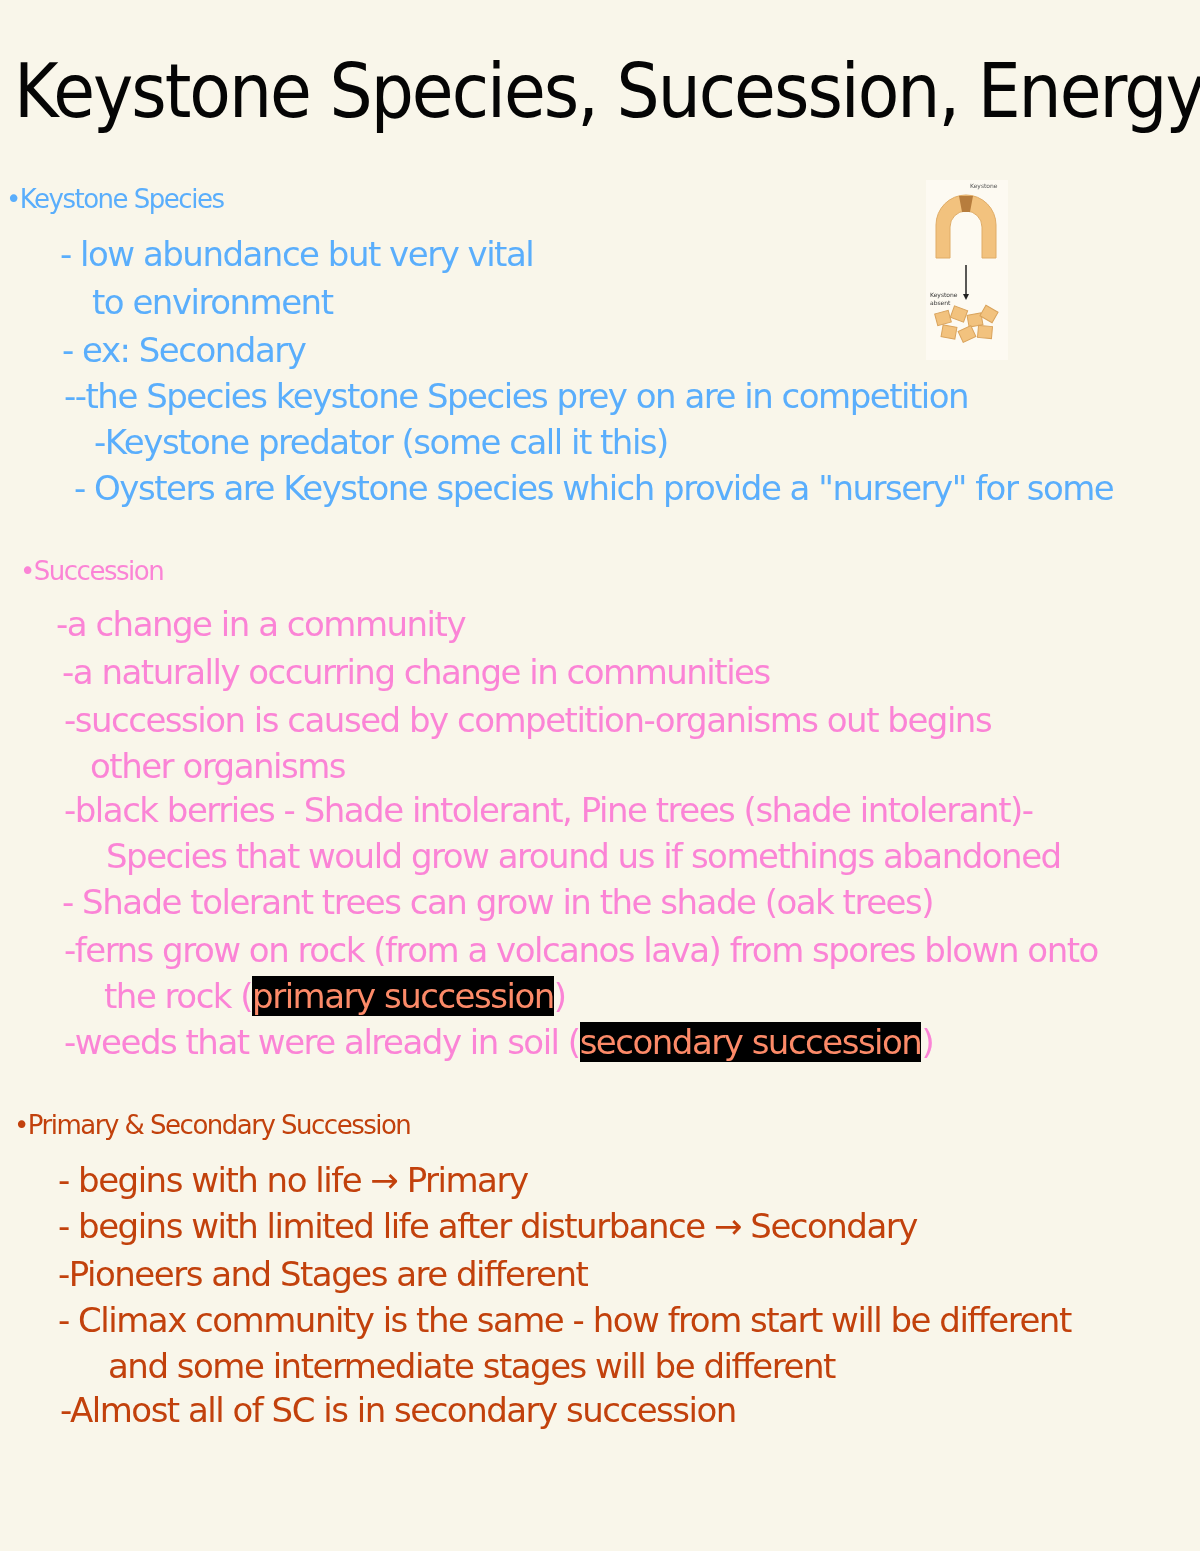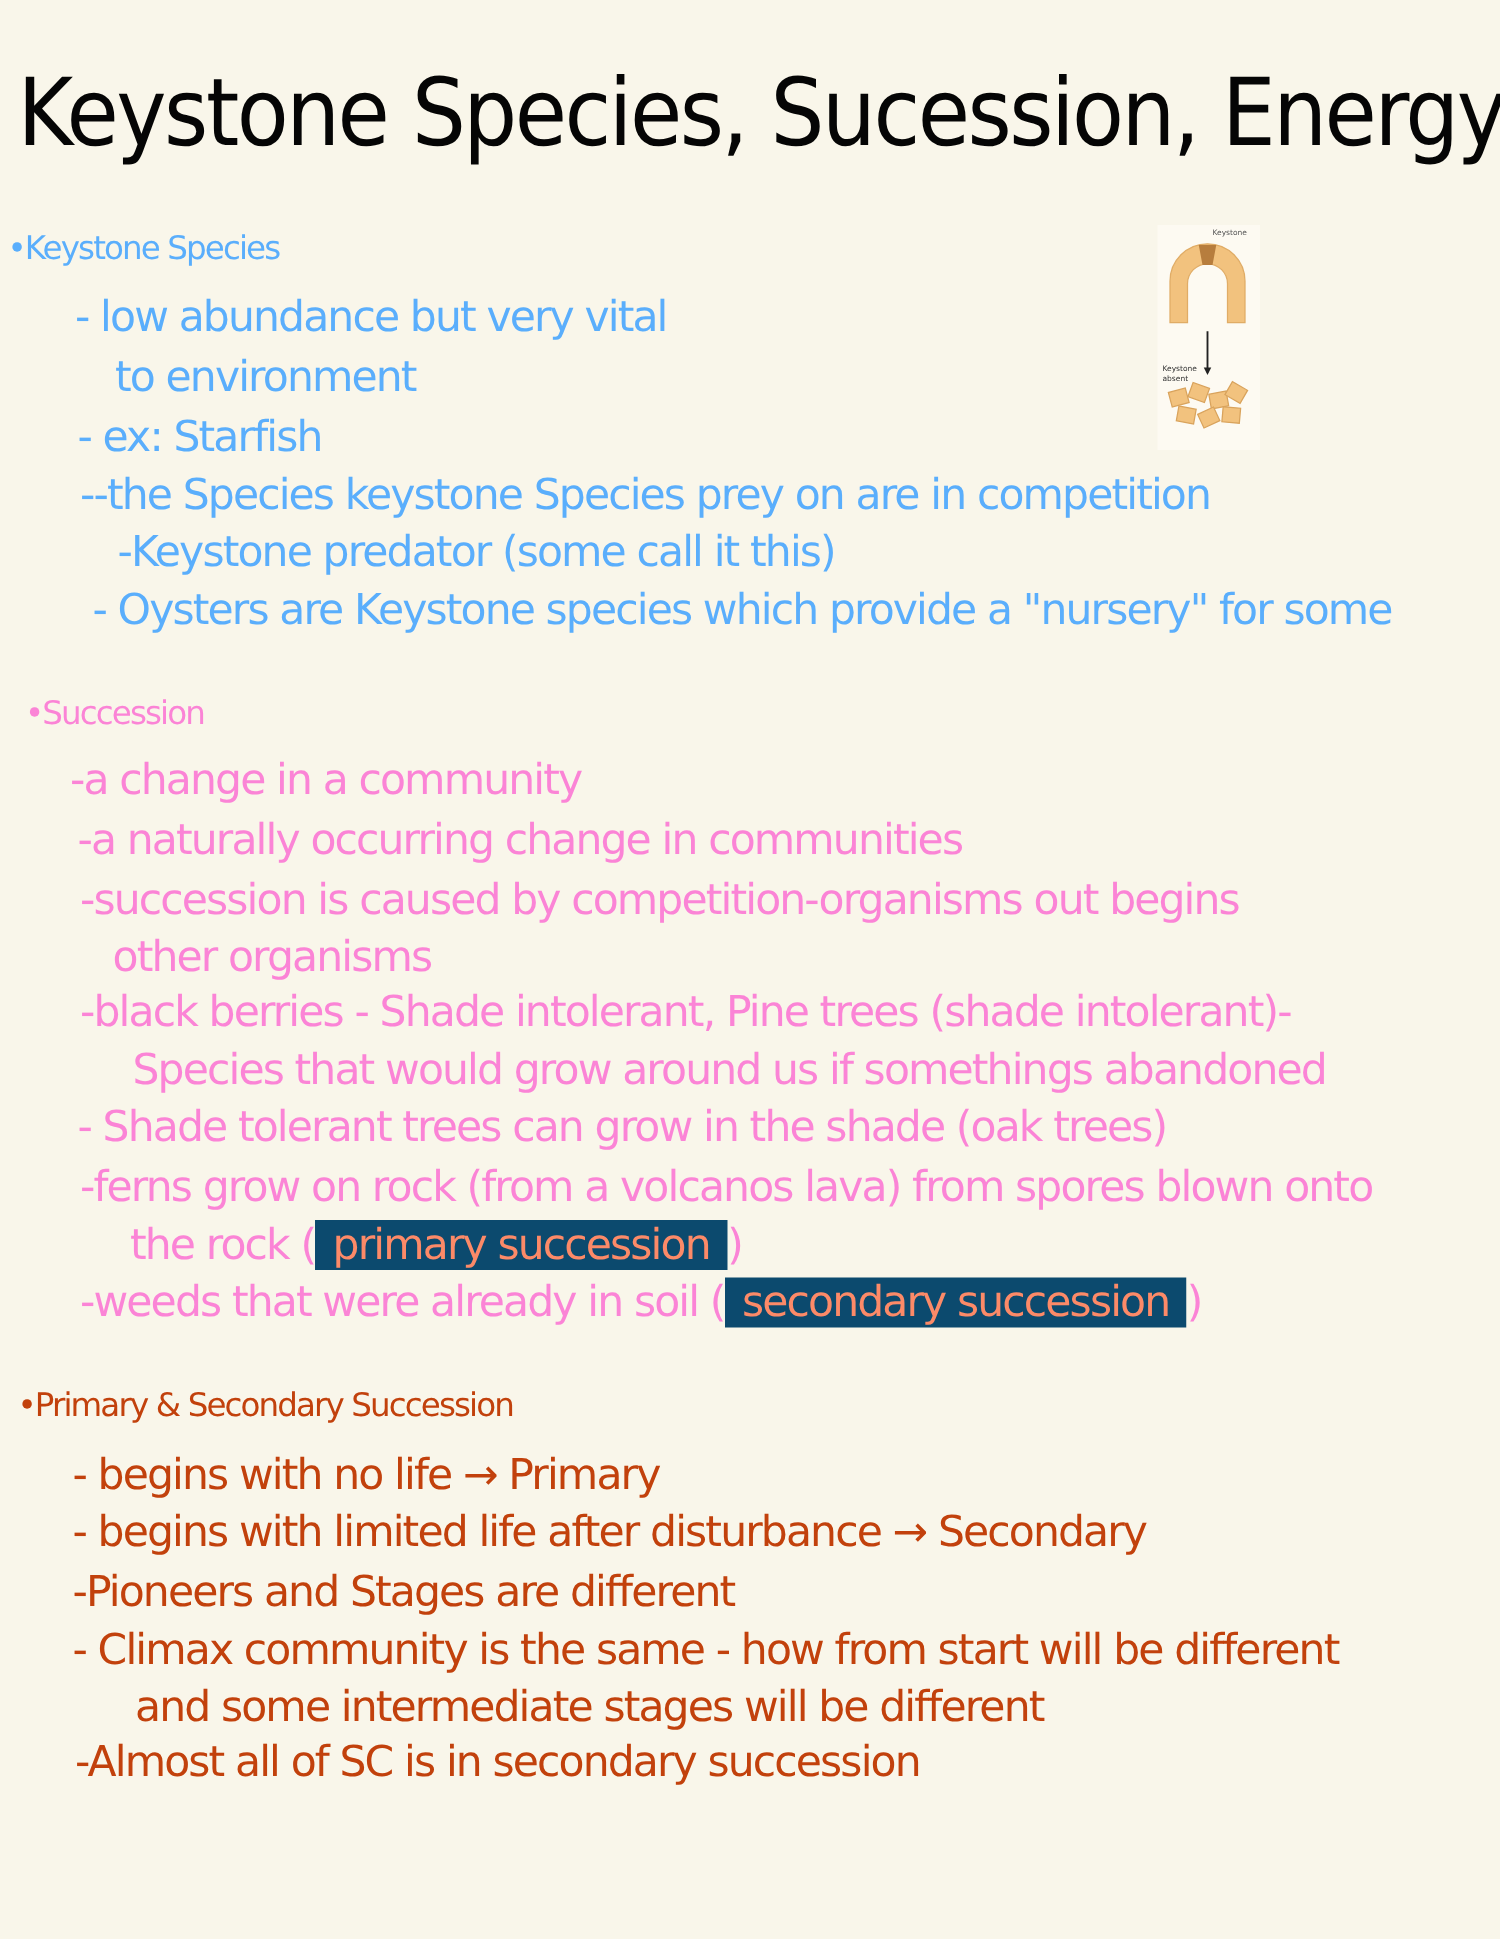--- a/index.html
+++ b/index.html
@@ -11,21 +11,21 @@
     position:absolute; left:14px; top:48px; font-size:68px; color:#050505;
     letter-spacing:-2px; font-family:"DejaVu Sans", sans-serif; font-weight:normal;
     transform:scaleY(1.1); transform-origin:left top; white-space:nowrap;
   }
   .line { position:absolute; white-space:nowrap; font-family:"DejaVu Sans", sans-serif; letter-spacing:-1.5px; }
   .h { font-size:26px; }
   .b { font-size:34px; }
   .blue { color:#5aaefc; }
   .pink { color:#fb84d6; }
   .purple { color:#c2410c; }
-  .hl { background:#0c4a6e; color:#fc8a68; padding:0 14px;text-align:right; }
+  .hl { background:#000000; color:#fc8a68; padding:0 0;text-align:right; }
   .figure { position:absolute; left:926px; top:180px; width:82px; height:180px; background:#fdfaf2; }
 </style>
 </head>
 <body>
 
 <div class="title">Keystone Species, Sucession, Energy</div>
 
 <div class="figure">
   <svg width="82" height="180" viewBox="0 0 82 180">
     <text x="44" y="8" font-size="6" fill="#555" font-family="DejaVu Sans, sans-serif">Keystone</text>
@@ -43,21 +43,21 @@
       <rect x="16" y="146" width="14" height="12" transform="rotate(10 23 152)"></rect>
       <rect x="34" y="148" width="14" height="12" transform="rotate(-25 41 154)"></rect>
       <rect x="52" y="146" width="14" height="12" transform="rotate(5 59 152)"></rect>
     </g>
   </svg>
 </div>
 
 <div class="line h blue" style="left:6px;top:184px;">•Keystone Species</div>
 <div class="line b blue" style="left:60px;top:234px;">- low abundance but very vital</div>
 <div class="line b blue" style="left:92px;top:282px;">to environment</div>
-<div class="line b blue" style="left:62px;top:330px;">- ex: Starfish</div>
+<div class="line b blue" style="left:62px;top:330px;">- ex: Secondary</div>
 <div class="line b blue" style="left:64px;top:376px;">--the Species keystone Species prey on are in competition</div>
 <div class="line b blue" style="left:66px;top:422px;margin-left:28px;">-Keystone predator (some call it this)</div>
 <div class="line b blue" style="left:74px;top:468px;">- Oysters are Keystone species which provide a "nursery" for some</div>
 
 <div class="line h pink" style="left:20px;top:556px;">•Succession</div>
 <div class="line b pink" style="left:56px;top:604px;">-a change in a community</div>
 <div class="line b pink" style="left:62px;top:652px;">-a naturally occurring change in communities</div>
 <div class="line b pink" style="left:64px;top:700px;">-succession is caused by competition-organisms out begins</div>
 <div class="line b pink" style="left:90px;top:746px;">other organisms</div>
 <div class="line b pink" style="left:64px;top:790px;">-black berries - Shade intolerant, Pine trees (shade intolerant)-</div>

